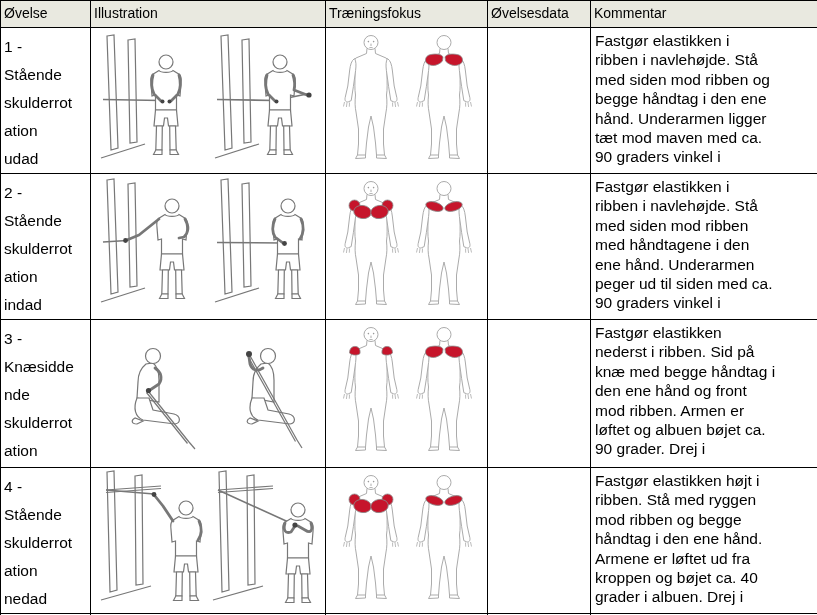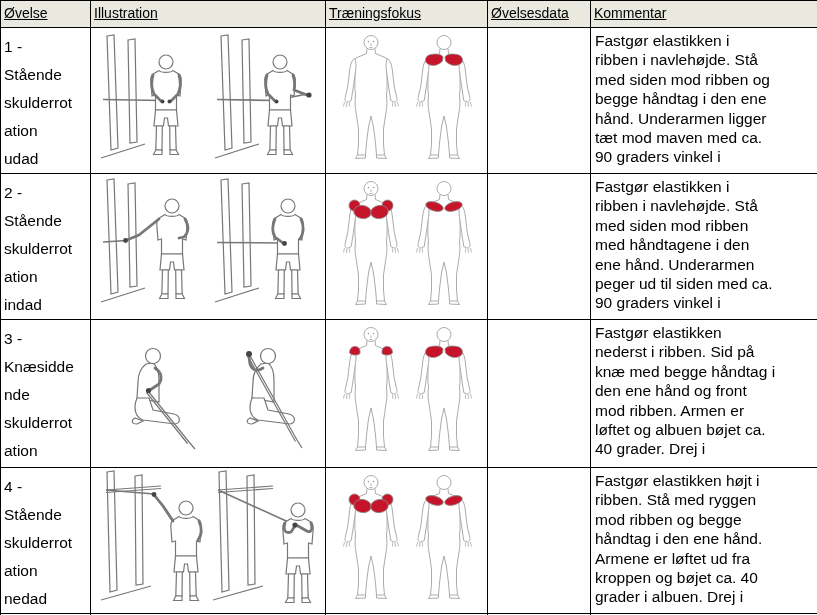--- a/index.html
+++ b/index.html
@@ -1,18 +1,18 @@
 <!DOCTYPE html>
 <html><head>
 <meta charset="utf-8">
 <style>
   html,body{margin:0;padding:0;background:#fff;width:817px;height:615px;overflow:hidden;}
   table{border-collapse:collapse;table-layout:fixed;width:817px;font-family:"Liberation Sans",sans-serif;color:#000;}
   th,td{border:1px solid #000;vertical-align:top;padding:0;overflow:hidden;}
-  th{background:#e9e9e0;text-align:left;font-weight:normal;font-size:14px;padding:4px 2px 3px 3px;height:19px;text-decoration:underline;}
+  th{background:#e9e9e0;text-align:left;font-weight:normal;font-size:14px;padding:4px 2px 3px 3px;height:19px;}
   td.ex{font-size:15.5px;line-height:28px;padding:5px 2px 0 3px;white-space:pre-line;}
   td.cm{font-size:15.5px;line-height:19.4px;padding:3px 2px 0 4px;white-space:pre-line;}
   td.il,td.fo{background:#fff;}
   svg{display:block;}
   .r1{height:145px}.r2{height:146px}.r3{height:148px}.r4{height:141px}.rp{height:7px}
 </style>
 </head>
 <body>
 
 <svg width="0" height="0" style="position:absolute" aria-hidden="true">
@@ -255,21 +255,21 @@
           </g>
         </svg>
       </td>
       <td class="da"></td>
       <td class="cm">Fastgør elastikken
 nederst i ribben. Sid på
 knæ med begge håndtag i
 den ene hånd og front
 mod ribben. Armen er
 løftet og albuen bøjet ca.
-40 grader. Drej i</td>
+90 grader. Drej i</td>
     </tr>
 
     <tr class="r4">
       <td class="ex">4 -
 Stående
 skulderrot
 ation
 nedad</td>
       <td class="il">
         <svg width="233" height="143" viewBox="0 0 233 143">

